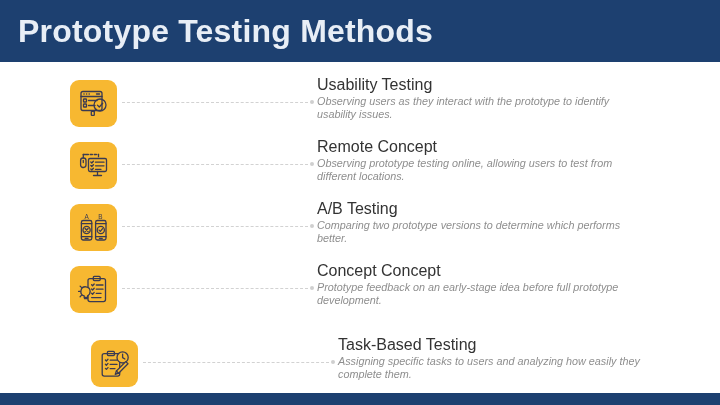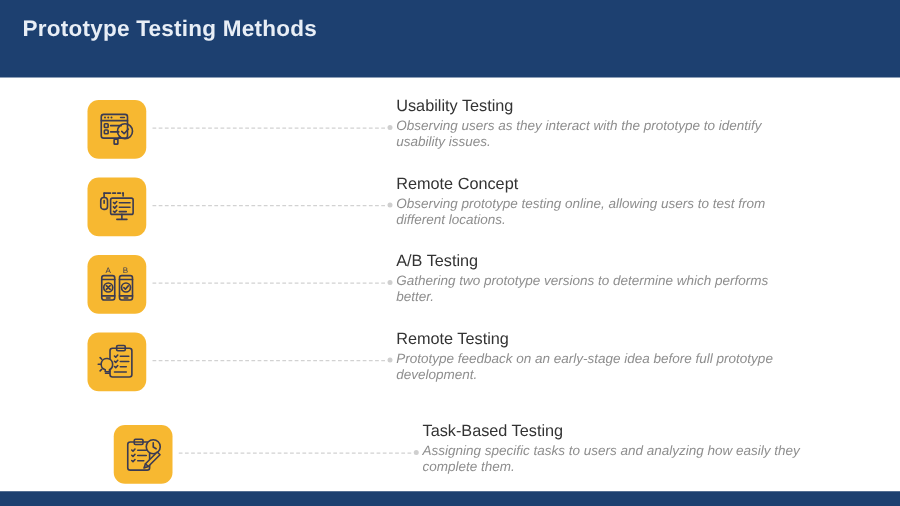--- a/index.html
+++ b/index.html
@@ -16,21 +16,21 @@
   }
   .header-bar {
     position: absolute;
     left: 0; top: 0;
     width: 720px; height: 62px;
     background: #1d4070;
   }
   .slide-title {
     position: absolute;
     left: 18px; top: 13px;
-    font-size: 18px;
+    font-size: 32px;
     font-weight: bold;
     color: #e8eef6;
     letter-spacing: 0.2px;
     white-space: nowrap;
   }
   .footer-bar {
     position: absolute;
     left: 0; bottom: 0;
     width: 720px; height: 12px;
     background: #1d4070;
@@ -73,21 +73,21 @@
     border-radius: 50%;
     background: #cfcfcf;
   }
   .text-col {
     position: absolute;
     left: 317px;
     top: -4px;
     width: 330px;
   }
   .item-title {
-    font-size: 13px;
+    font-size: 16px;
     color: #333333;
     line-height: 18px;
     white-space: nowrap;
   }
   .item-desc {
     font-size: 10.8px;
     color: #8e8e8e;
     line-height: 12.6px;
     margin-top: 1px;
     width: 325px;
@@ -175,21 +175,21 @@
           <line x1="18.6" y1="25.7" x2="29" y2="25.7"></line>
           <line x1="22.4" y1="27.4" x2="25.2" y2="27.4"></line>
           <circle cx="23.8" cy="19" r="3.6"></circle>
           <path d="M22.1 19.1 L23.3 20.4 L25.6 17.7"></path>
         </svg>
       </div>
       <div class="connector"></div>
       <div class="connector-dot"></div>
       <div class="text-col">
         <div class="item-title">A/B Testing</div>
-        <div class="item-desc">Gathering two prototype versions to determine which performs better.</div>
+        <div class="item-desc">Comparing two prototype versions to determine which performs better.</div>
       </div>
     </div>
 
     <div class="item" style="top:204px;">
       <div class="icon-tile">
         <svg width="34" height="34" viewBox="0 0 34 34" fill="none" stroke="#3a3a52" stroke-width="1.3" stroke-linecap="round" stroke-linejoin="round">
           <rect x="11" y="5.6" width="17.5" height="23" rx="2"></rect>
           <rect x="16.3" y="3.4" width="6.9" height="4.2" rx="1"></rect>
           <path d="M14.6 11.8 L15.6 12.8 L17.2 11"></path>
           <path d="M14.6 16 L15.6 17 L17.2 15.2"></path>
@@ -201,21 +201,21 @@
           <path d="M13.1 18.4 a4.6 4.6 0 1 0 -5.9 4.4 v1.6 h3.4 v-1.6 a4.6 4.6 0 0 0 2.5 -4.4 z" fill="#f7b831"></path>
           <line x1="7.4" y1="25.6" x2="10.5" y2="25.6"></line>
           <line x1="3.2" y1="18.4" x2="1.6" y2="18.4"></line>
           <line x1="4.4" y1="14.4" x2="3.1" y2="13.1"></line>
           <line x1="4.4" y1="22.4" x2="3.1" y2="23.7"></line>
         </svg>
       </div>
       <div class="connector"></div>
       <div class="connector-dot"></div>
       <div class="text-col">
-        <div class="item-title">Remote Testing</div>
+        <div class="item-title">Concept Concept</div>
         <div class="item-desc">Prototype feedback on an early-stage idea before full prototype development.</div>
       </div>
     </div>
 
     <div class="item" style="top:278px;margin-left:21px;">
       <div class="icon-tile">
         <svg width="34" height="34" viewBox="0 0 34 34" fill="none" stroke="#3a3a52" stroke-width="1.3" stroke-linecap="round" stroke-linejoin="round">
           <rect x="4.2" y="6.6" width="17.5" height="22.5" rx="2"></rect>
           <rect x="9.4" y="4.4" width="7" height="4.2" rx="1"></rect>
           <path d="M7.4 13 L8.4 14 L10 12.2"></path>

